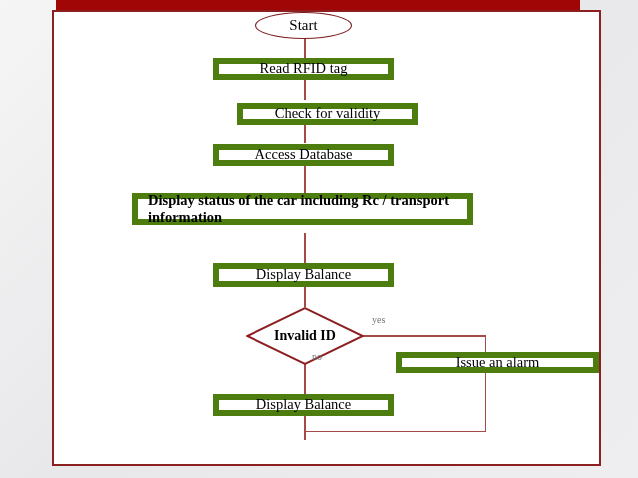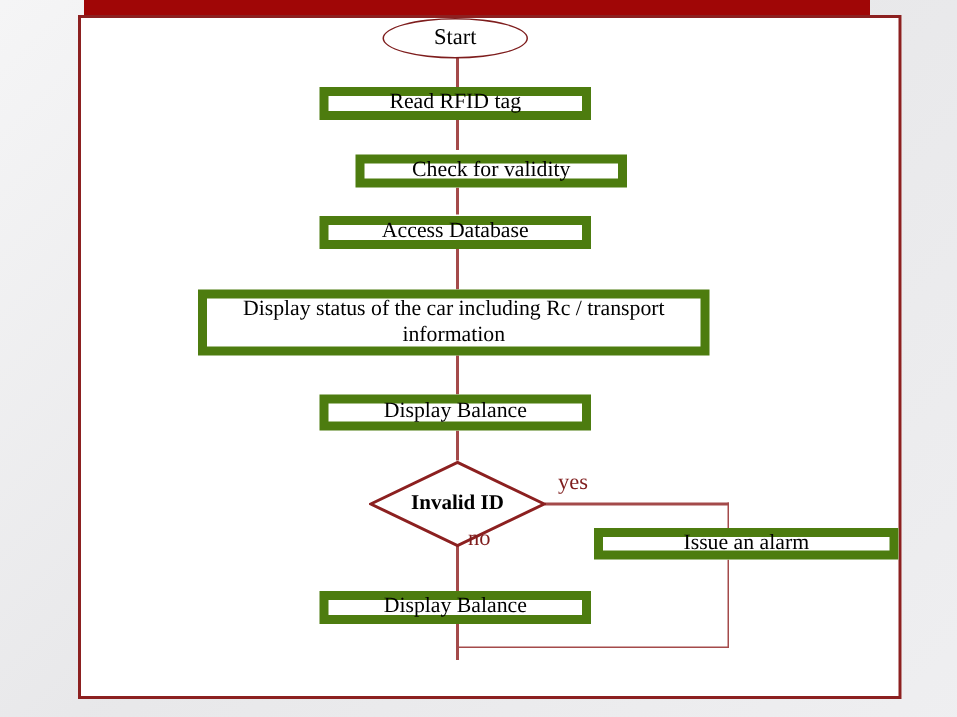--- a/index.html
+++ b/index.html
@@ -46,21 +46,21 @@
     left: 0; top: 0;
     width: 638px;
     height: 478px;
   }
   .node {
     position: absolute;
     box-sizing: border-box;
     display: flex;
     align-items: center;
     justify-content: center;
-    text-align: center;
+    text-align: left;
     color: #000000;
     background: #ffffff;
     z-index: 3;
   }
   .proc-box {
     border: 6px solid #4d7c0f;
     font-size: 14.5px;
     line-height: 1.18;
     padding: 0 4px;
   }
@@ -79,22 +79,22 @@
     width: 100%;
     height: 100%;
     display: flex;
     align-items: center;
     justify-content: center;
     font-size: 14px;
     color: #000;
   }
   .edge-label {
     position: absolute;
-    font-size: 15px;
-    color: #7f1d1d;
+    font-size: 10px;
+    color: #737373;
     background: transparent;
     z-index: 4;
     white-space: nowrap;
   }
   .conn {
     position: absolute;
     background: #a44a4a;
     z-index: 1;
   }
   .conn-v { width: 1.6px; }
@@ -135,21 +135,21 @@
   </div>
 
   <div class="node proc-box" style="left:213px; top:103px; width:181px; height:22px;margin-left:24px;">
     <span>Check for validity</span>
   </div>
 
   <div class="node proc-box" style="left:213px; top:144px; width:181px; height:22px;">
     <span>Access Database</span>
   </div>
 
-  <div class="node proc-box" style="left:132px; top:193px; width:341px; height:44px; padding:0 23px;">
+  <div class="node proc-box" style="left:132px; top:193px; width:341px; height:32px; padding:0 10px;font-weight:bold;">
     <span>Display status of the car including Rc / transport information</span>
   </div>
 
   <div class="node proc-box" style="left:213px; top:263px; width:181px; height:24px;">
     <span>Display Balance</span>
   </div>
 
   <div class="decision-wrap" style="left:246px; top:307px; width:118px; height:58px;font-weight:bold;">
     <svg width="118" height="58" viewBox="0 0 118 58" style="display:block;">
       <polygon points="59,1.2 116.8,29 59,56.8 1.2,29" fill="#ffffff" stroke="#8c2020" stroke-width="2"></polygon>

